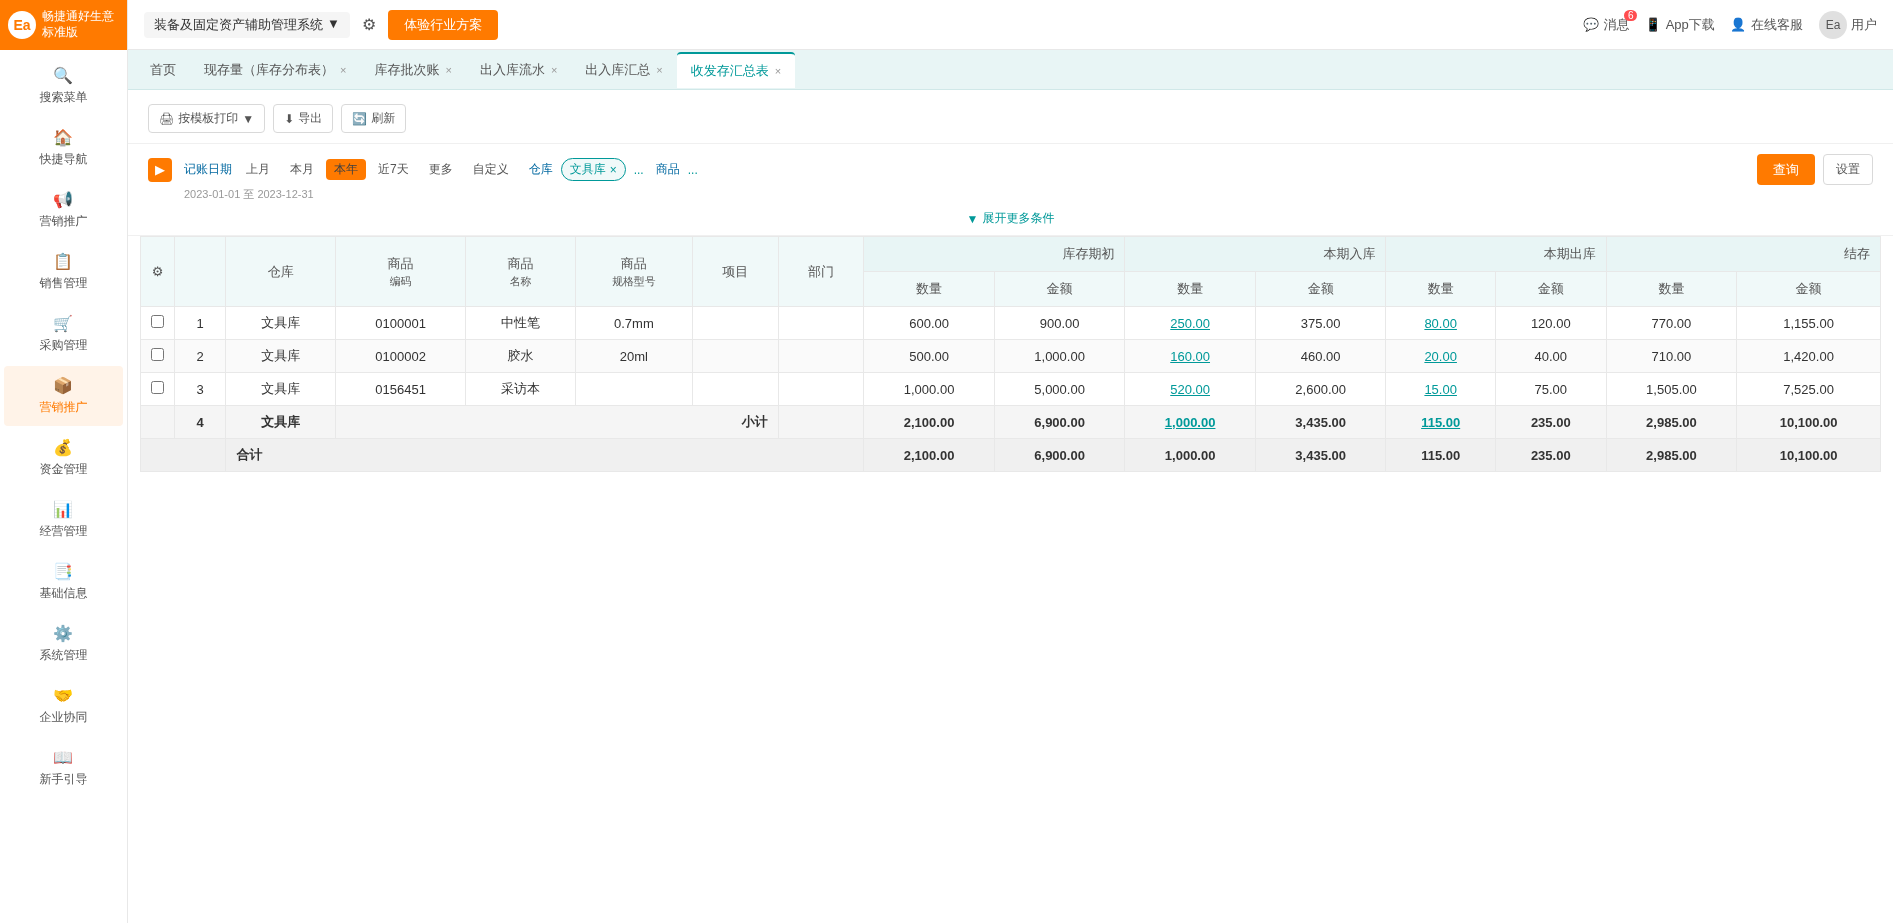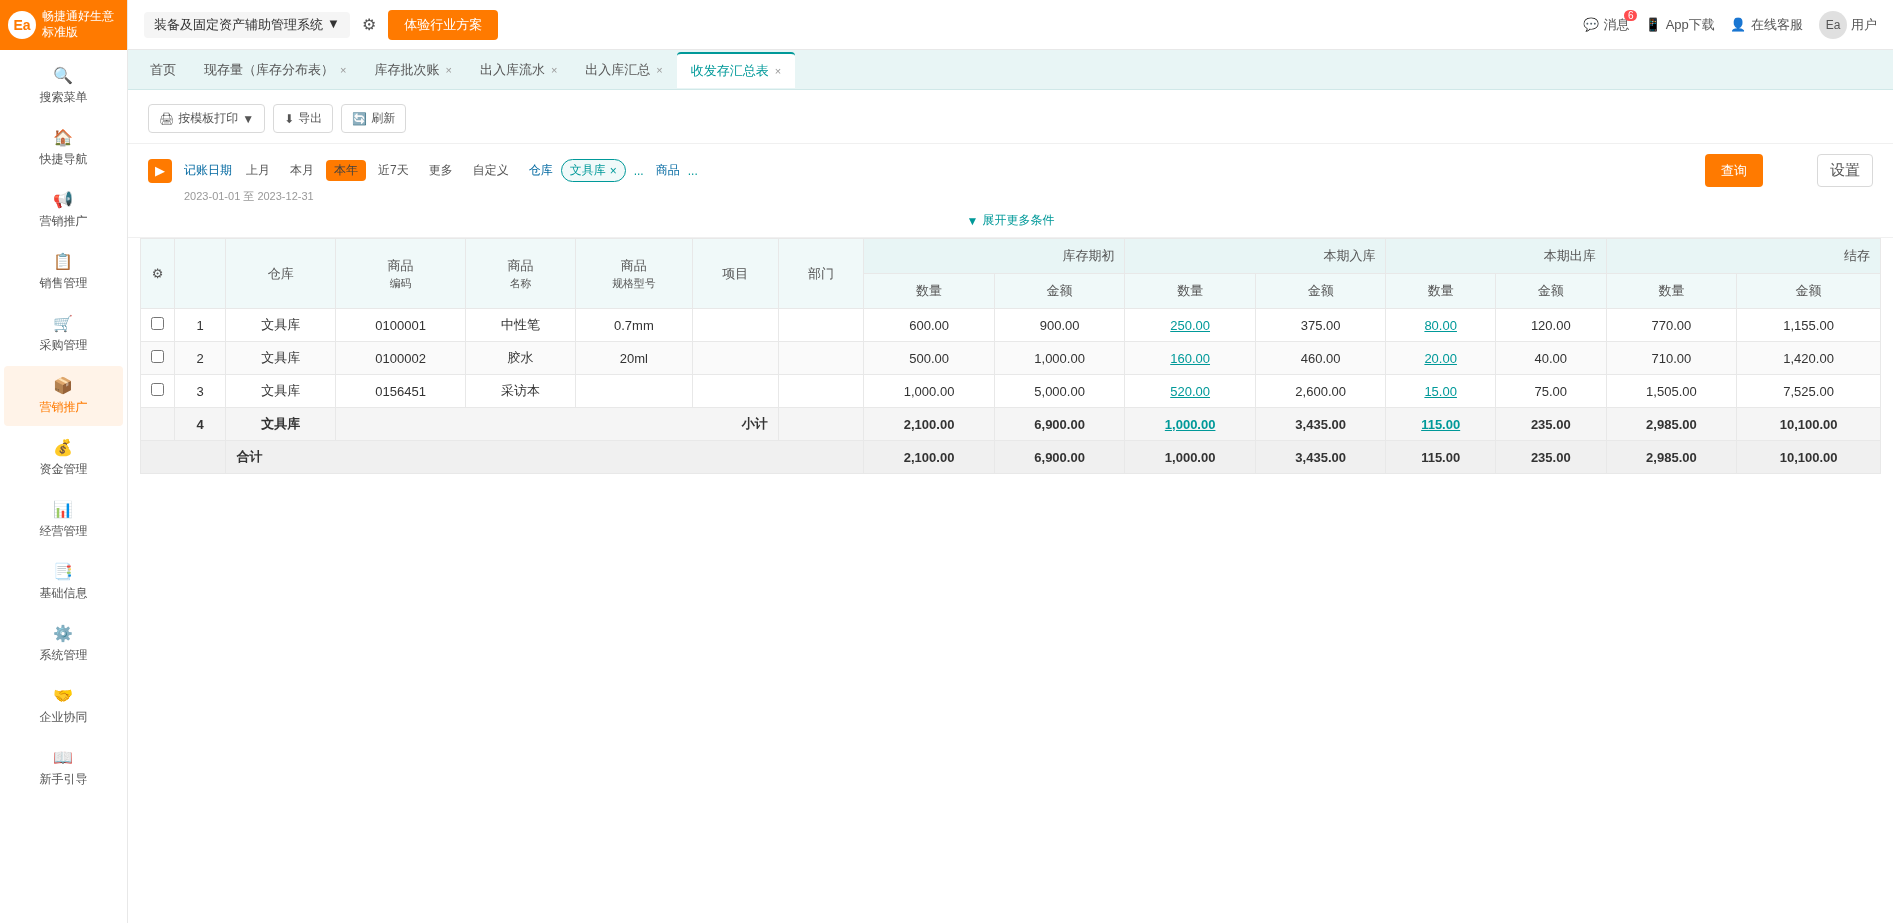--- a/index.html
+++ b/index.html
@@ -44,21 +44,21 @@
     .header-btn { display: flex; align-items: center; gap: 4px; padding: 5px 10px; border: 1px solid #d9d9d9; border-radius: 4px; cursor: pointer; font-size: 12px; color: #555; background: #fff; }
     .filter-arrow { width: 24px; height: 24px; background: #ff7a00; color: #fff; border-radius: 4px; display: flex; align-items: center; justify-content: center; cursor: pointer; }
     .filter-label { color: #0369a1; font-size: 12px; white-space: nowrap; }
     .filter-date-options { display: flex; align-items: center; gap: 4px; }
     .date-opt { padding: 2px 8px; border-radius: 3px; cursor: pointer; font-size: 12px; color: #555; }
     .date-opt.active { background: #ff7a00; color: #404040; border-radius: 4px; }
     .warehouse-tag { display: flex; align-items: center; gap: 4px; background: #f0f9f9; border: 1px solid #009999; color: #009999; padding: 2px 8px; border-radius: 12px; font-size: 12px; }
     .warehouse-tag-close { cursor: pointer; }
     .filter-more { color: #009999; cursor: pointer; font-size: 12px; }
     .query-btn { background: #ff7a00; color: #fff; border: none; border-radius: 4px; padding: 6px 16px; cursor: pointer; font-size: 13px; }
-    .setting-btn { border: 1px solid #d9d9d9; background: #fff; color: #555; border-radius: 4px; padding: 6px 12px; cursor: pointer; font-size: 15px; margin-left: 32px; }
+    .setting-btn { border: 1px solid #d9d9d9; background: #fff; color: #555; border-radius: 4px; padding: 6px 12px; cursor: pointer; font-size: 12px; }
 
     
     .expand-bar { display: flex; justify-content: center; padding: 4px 0 8px; }
     .expand-btn { display: flex; align-items: center; gap: 4px; color: #009999; cursor: pointer; font-size: 12px; border: none; background: none; }
 
     
     .table-container { padding: 0 12px; overflow-x: auto; }
     table { width: 100%; border-collapse: collapse; font-size: 13px; }
     thead tr { background: #f0f9f9; }
     th { padding: 8px 10px; text-align: center; color: #555; font-weight: 500; border: 1px solid #e8e8e8; white-space: nowrap; }
@@ -232,21 +232,21 @@
             <span class="warehouse-tag-close">×</span>
           </div>
           <span class="filter-more">...</span>
         </div>
 
         <div style="display:flex;align-items:center;gap:8px;">
           <span class="filter-label">商品</span>
           <span class="filter-more">...</span>
         </div>
 
-        <div style="margin-left:auto; display:flex; gap:22px;">
+        <div style="margin-left:auto; display:flex; gap:8px;">
           <button class="query-btn">查询</button>
           <button class="setting-btn">设置</button>
         </div>
       </div>
 
       <div style="font-size:11px;color:#999;padding:2px 0 4px 36px;">2023-01-01 至 2023-12-31</div>
 
       <div class="expand-bar">
         <button class="expand-btn">
           <span>▼</span>

